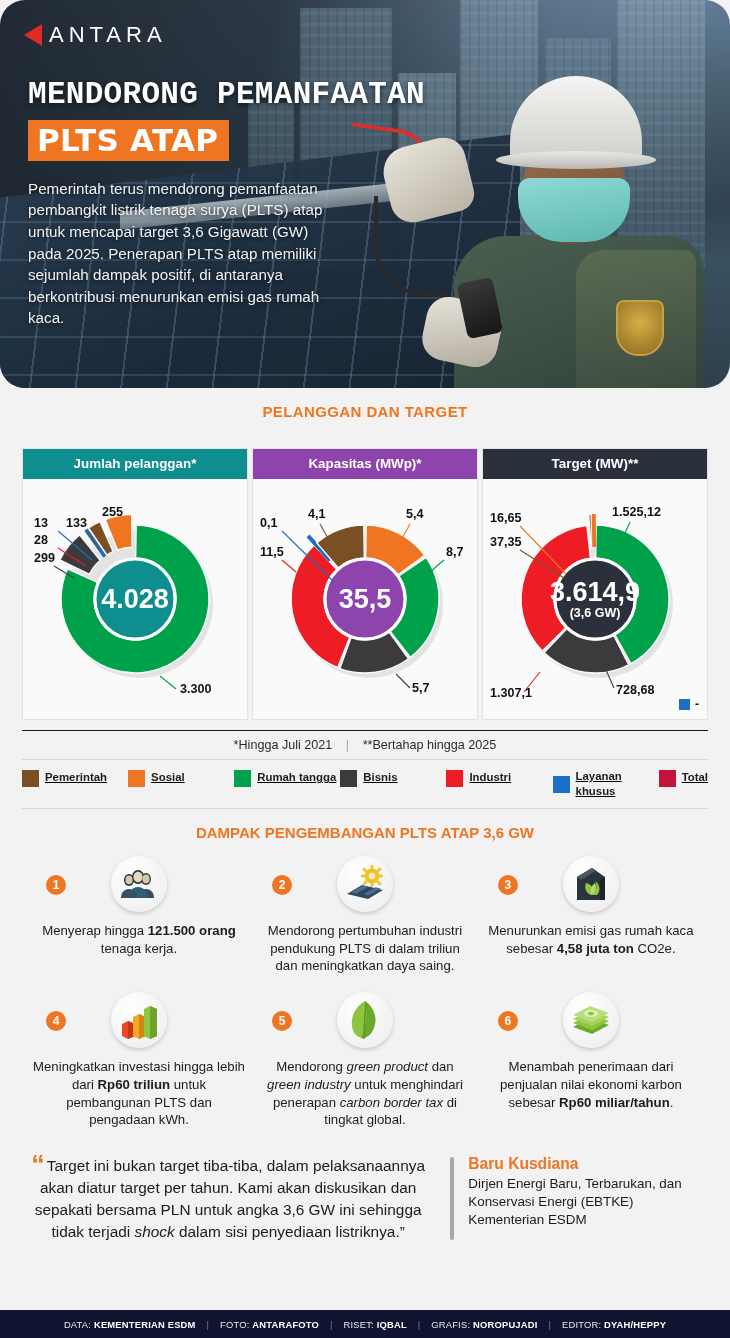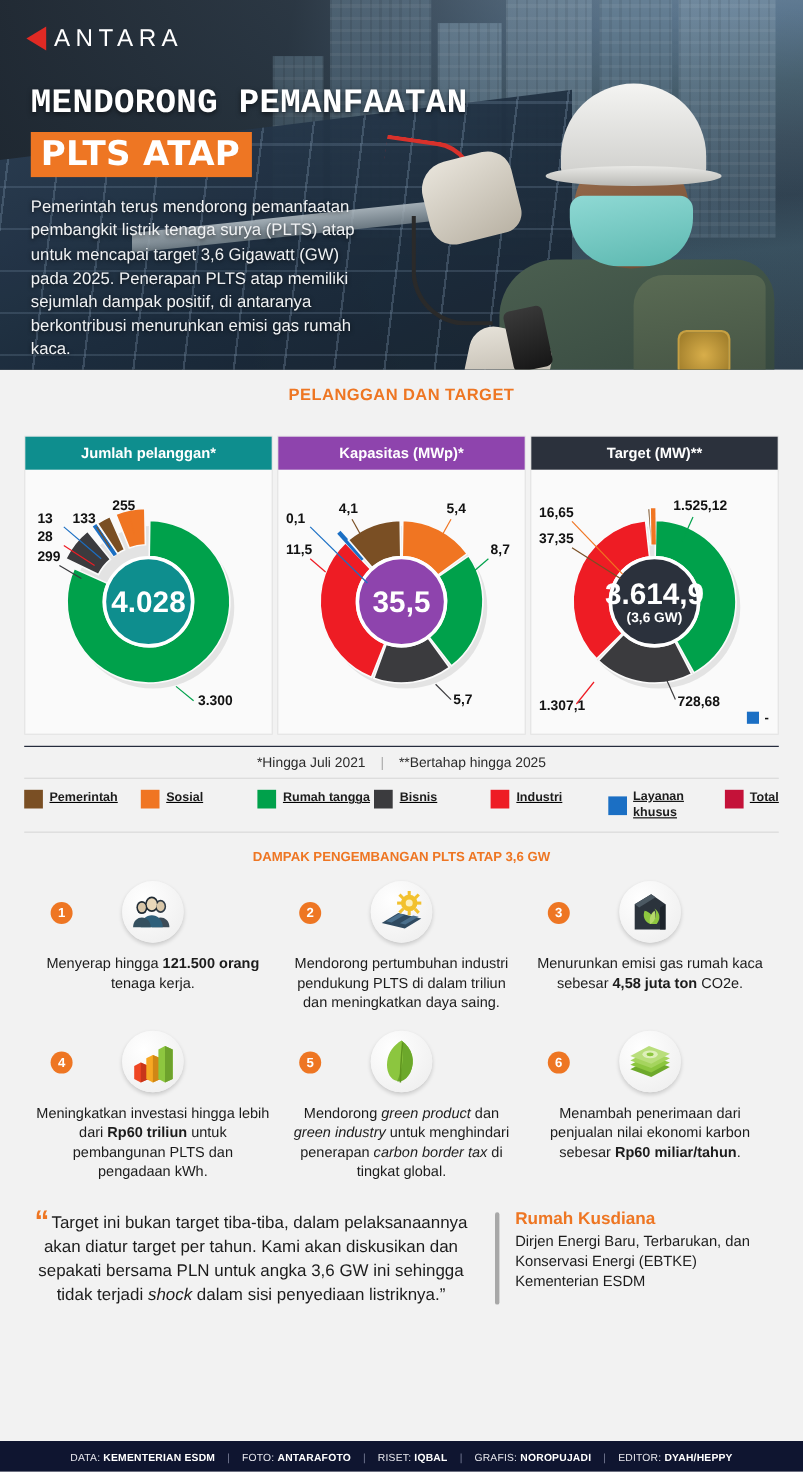--- a/index.html
+++ b/index.html
@@ -6,25 +6,26 @@
   body {
     width:730px; height:1338px;
     font-family:"Liberation Sans", sans-serif;
     background:#ffffff; overflow:hidden;
     -webkit-font-smoothing:antialiased;
   }
   .page { position:relative; width:730px; height:1338px; background:#f2f2f2; }
 
   
   .hero {
-    position:relative; height:336px; width:100%;
+    position:relative; height:388px; width:100%;
     background:
       linear-gradient(100deg, rgba(28,36,45,0.94) 0%, rgba(32,42,52,0.86) 34%, rgba(45,58,70,0.55) 55%, rgba(60,75,88,0.25) 70%, rgba(70,86,100,0.08) 85%),
       linear-gradient(175deg, #7a93ab 0%, #5e7a93 18%, #47606f 34%, #3a4d5c 48%, #2f4150 60%, #38505f 72%, #2c3d4a 100%);
     overflow:hidden;
+    border-radius:25px;
   }
   
   .bld { position:absolute; bottom:120px; opacity:.55; }
   .b1 { left:300px; width:92px; height:260px; background:linear-gradient(180deg,#6c8598,#415a6c); }
   .b2 { left:398px; width:58px; height:195px; background:linear-gradient(180deg,#7d97aa,#4d6678); }
   .b3 { left:460px; width:78px; height:300px; background:linear-gradient(180deg,#8ba5b8,#53697a); }
   .b4 { left:545px; width:66px; height:230px; background:linear-gradient(180deg,#6f8a9e,#42596a); }
   .b5 { left:617px; width:88px; height:290px; background:linear-gradient(180deg,#8fa8bb,#4a6274); }
   .b6 { left:248px; width:46px; height:165px; background:linear-gradient(180deg,#5f7889,#3a4e5d); }
   .bldw { position:absolute; inset:0;
@@ -107,21 +108,21 @@
   .note-bar span.sep { color:#aaa; padding:0 10px; }
 
   .legend { margin:9px 22px 0; display:flex; align-items:flex-start; padding-bottom:9px;
             border-bottom:1px solid #d8d8d8; }
   .lg-item { display:flex; align-items:center; gap:6px; flex:1;text-decoration:underline; }
   .lg-item.last { flex:0 0 auto; }
   .lg-sw { width:17px; height:17px; flex:0 0 17px; margin-top:1px; }
   .lg-lb { font-size:11.4px; font-weight:bold; color:#1c1c1c; line-height:1.32; }
 
   
-  .imp-title { text-align:center; color:#ee7623; font-size:12px; font-weight:bold; padding:15px 0 8px; }
+  .imp-title { text-align:center; color:#ee7623; font-size:15px; font-weight:bold; padding:15px 0 8px; }
   .imp-grid { margin:0 26px; display:flex; flex-wrap:wrap; }
   .imp-item { width:33.33%; display:flex; flex-direction:column; align-items:center; padding:4px 6px 10px; }
   .imp-top { position:relative; width:100%; display:flex; justify-content:center; align-items:center; height:62px; }
   .num-badge { position:absolute; width:20px; height:20px; border-radius:50%; background:#ee7623;
     color:#fff; font-size:12px; font-weight:bold; display:flex; align-items:center; justify-content:center; }
   .ic-circle { width:56px; height:56px; border-radius:50%;
     background:radial-gradient(circle at 35% 30%, #ffffff, #ececec);
     box-shadow:0 2px 4px rgba(0,0,0,.18); display:flex; align-items:center; justify-content:center; }
   .imp-txt { margin-top:7px; font-size:13.2px; line-height:1.34; color:#1c1c1c; text-align:center; }
   .imp-txt b { font-weight:bold; }
@@ -439,21 +440,21 @@
     </div>
 
   <div class="quote-sec">
     <div class="q-left">
       <div class="q-text">
         <span class="q-mark">“</span><span id="qtext">Target ini bukan target tiba-tiba, dalam pelaksanaannya akan diatur target per tahun. Kami akan diskusikan dan sepakati bersama PLN untuk angka 3,6 GW ini sehingga tidak terjadi <i>shock</i> dalam sisi penyediaan listriknya.”</span>
       </div>
     </div>
     <div class="q-div"></div>
     <div class="q-right">
-      <div class="q-name">Rumah Kusdiana</div>
+      <div class="q-name">Baru Kusdiana</div>
       <div class="q-role">Dirjen Energi Baru, Terbarukan, dan Konservasi Energi (EBTKE) Kementerian ESDM</div>
     </div>
   </div>
 
   <div class="footer" id="footer">
       <span class="ft-i">DATA: <b>KEMENTERIAN ESDM</b></span>
       <span class="ft-sep">|</span>
       <span class="ft-i">FOTO: <b>ANTARAFOTO</b></span>
       <span class="ft-sep">|</span>
       <span class="ft-i">RISET: <b>IQBAL</b></span>

